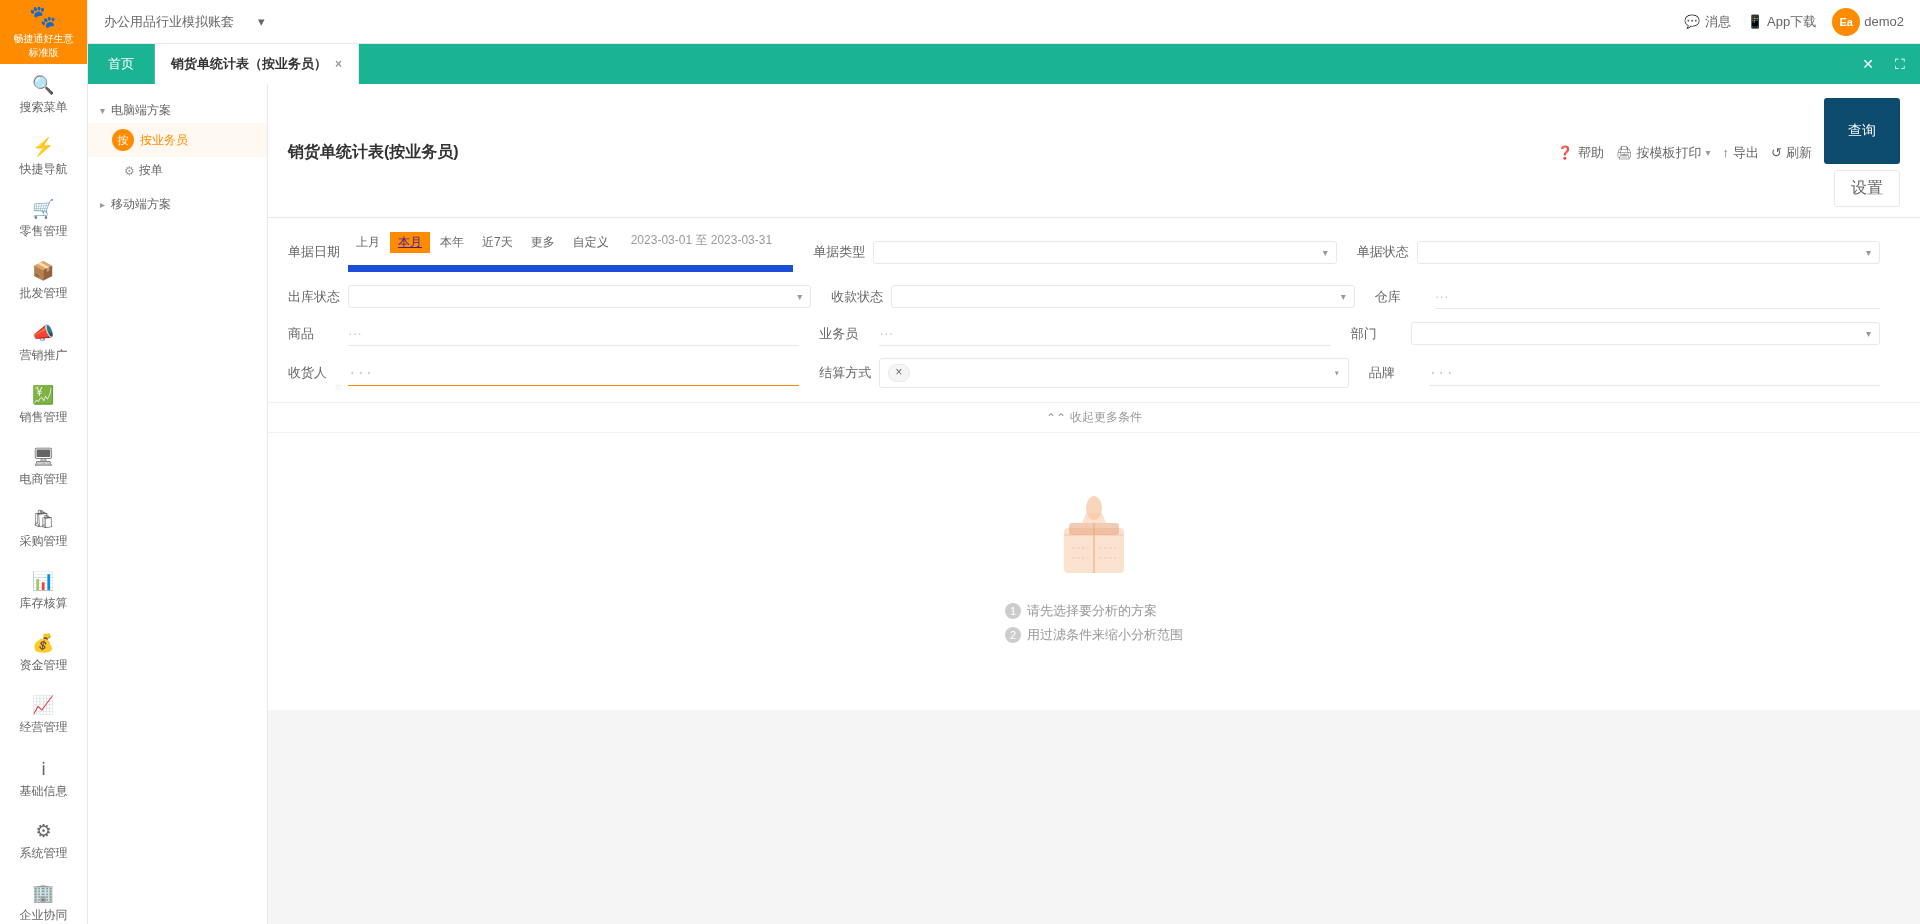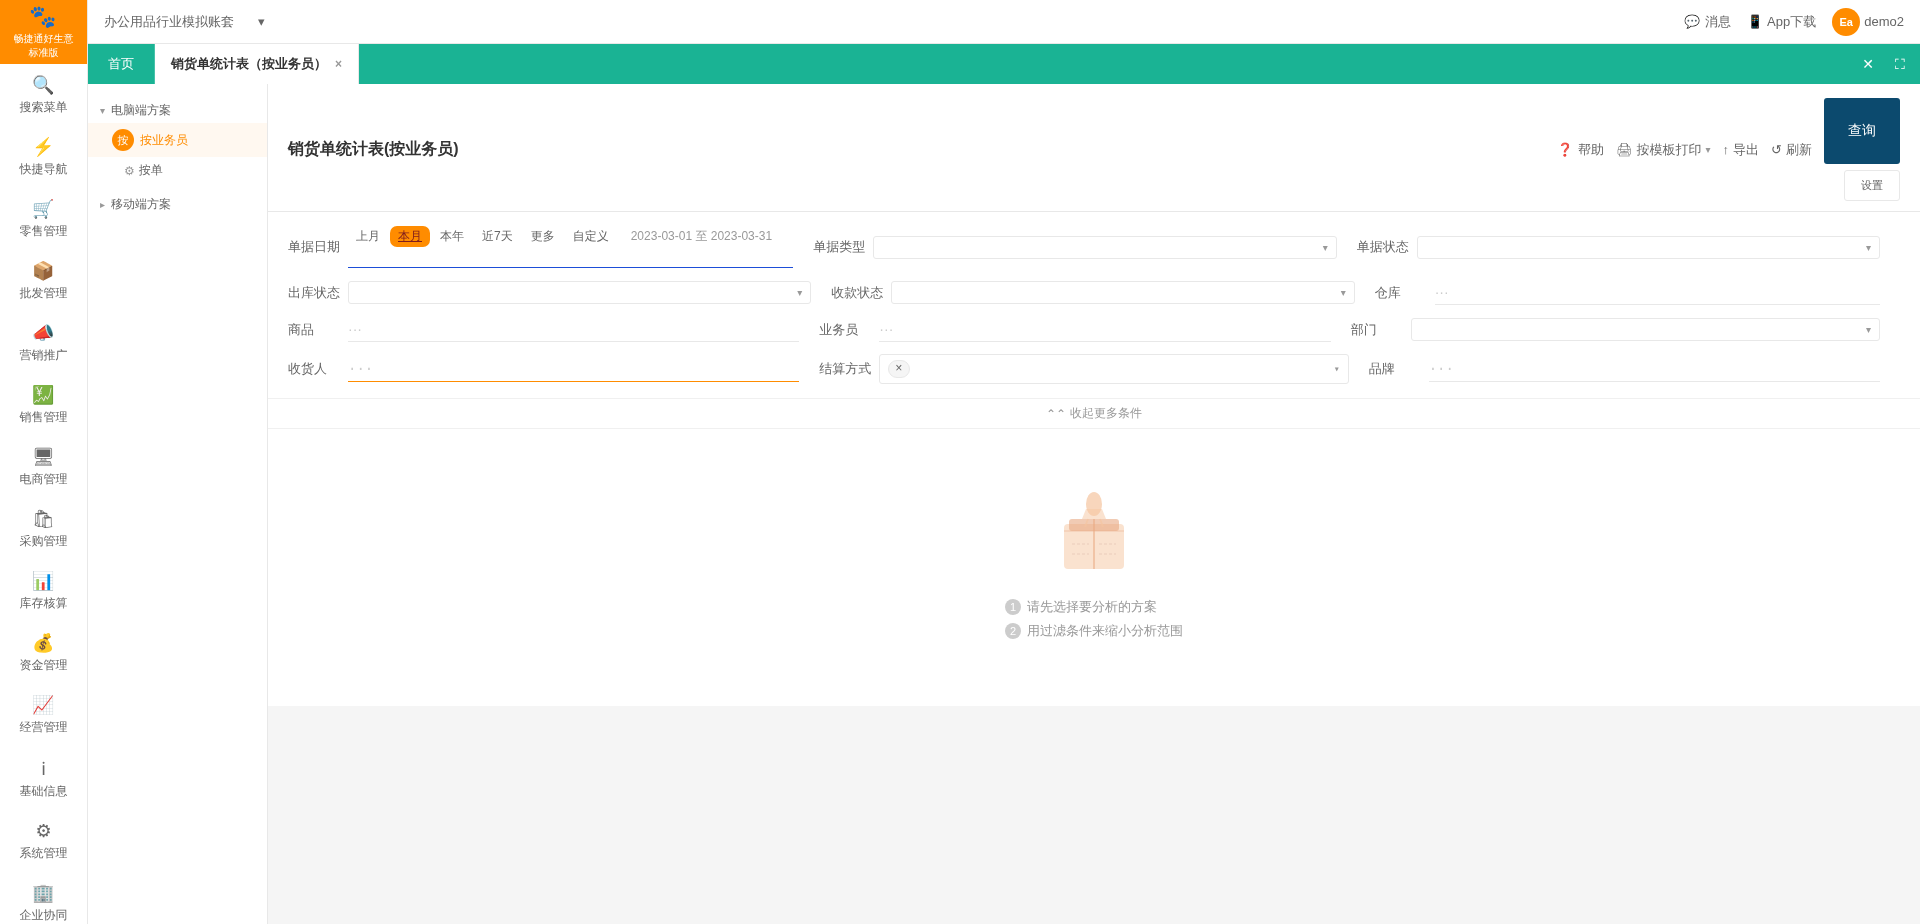--- a/index.html
+++ b/index.html
@@ -63,28 +63,28 @@
     .filter-row { display: flex; align-items: center; margin-bottom: 12px; gap: 0; }
     .filter-row:last-child { margin-bottom: 0; font-family: Liberation Mono, monospace; }
     .filter-label { width: 60px; color: #666; font-size: 13px; flex-shrink: 0; }
     .filter-field { flex: 1; display: flex; align-items: center; border-bottom: 1px solid #e8e8e8; padding: 4px 0; margin-right: 20px; min-width: 0; position: relative; }
     .filter-field.active-field { border-bottom-color: #ff8c00; }
     .filter-field-select { flex: 1; display: flex; align-items: center; border: 1px solid #e8e8e8; border-radius: 3px; padding: 5px 8px; margin-right: 20px; background: #fff; cursor: pointer; }
     .filter-field-select .select-text { flex: 1; font-size: 13px; color: #999; }
     .filter-field-select .select-arrow { color: #999; font-size: 10px; }
     .date-filters { display: flex; align-items: center; gap: 2px; margin-right: 8px; }
     .date-btn { padding: 2px 8px; font-size: 12px; color: #666; cursor: pointer; border-radius: 2px; }
-    .date-btn.active { background: #ff8c00; color: #7f1d1d; border-radius: 7px; text-decoration: underline; }
+    .date-btn.active { background: #ff8c00; color: #4c1d95; border-radius: 0; text-decoration: underline; }
     .date-range { font-size: 12px; color: #999; margin-left: 6px; }
     .clear-tag { background: #f5f5f5; border: 1px solid #e8e8e8; border-radius: 10px; padding: 1px 6px; font-size: 12px; color: #666; display: flex; align-items: center; gap: 3px; cursor: pointer; }
     .collapse-btn { text-align: center; padding: 6px 0; color: #999; font-size: 12px; cursor: pointer; background: #fff; border-bottom: 1px solid #f0f0f0; display: flex; align-items: center; justify-content: center; gap: 4px; }
 
     
     .query-btn { background: #0c4a6e; color: #fff; border: none; border-radius: 3px; padding: 24px 24px; font-size: 14px; cursor: pointer; }
-    .setting-btn { background: #fff; color: #666; border: 1px solid #e8e8e8; border-radius: 3px; padding: 7px 16px; font-size: 11px; cursor: pointer; margin-top: 6px; font-family: Liberation Mono, monospace; }
+    .setting-btn { background: #fff; color: #666; border: 1px solid #e8e8e8; border-radius: 3px; padding: 7px 16px; font-size: 16px; cursor: pointer; margin-top: 6px; font-family: Liberation Mono, monospace; }
 
     
     .empty-state { display: flex; flex-direction: column; align-items: center; justify-content: center; padding: 60px 0; background: #fff; margin-top: 0; }
     .empty-tips { color: #999; font-size: 13px; }
     .empty-tip-item { display: flex; align-items: center; gap: 6px; margin-bottom: 6px; }
     .tip-num { width: 16px; height: 16px; border-radius: 50%; background: #ccc; color: #fff; font-size: 11px; display: flex; align-items: center; justify-content: center; }
 
     
     .filter-content { background: #fff; }
   </style>
@@ -247,21 +247,21 @@
             <button class="setting-btn">设置</button>
           </div>
         </div>
       </div>
 
       <div class="filter-content">
         <div class="filter-area">
 
           <div class="filter-row">
             <span class="filter-label">单据日期</span>
-            <div style="display:flex;align-items:center;flex:1;border-bottom:1px solid #1d4ed8;padding-bottom:20px;margin-right:20px;">
+            <div style="display:flex;flex:1;border-bottom:7px solid #1d4ed8;padding-bottom:12px;margin-right:20px;">
               <div class="date-filters">
                 <span class="date-btn">上月</span>
                 <span class="date-btn active">本月</span>
                 <span class="date-btn">本年</span>
                 <span class="date-btn">近7天</span>
                 <span class="date-btn">更多</span>
                 <span class="date-btn">自定义</span>
               </div>
               <span class="date-range">2023-03-01 至 2023-03-31</span>
             </div>

